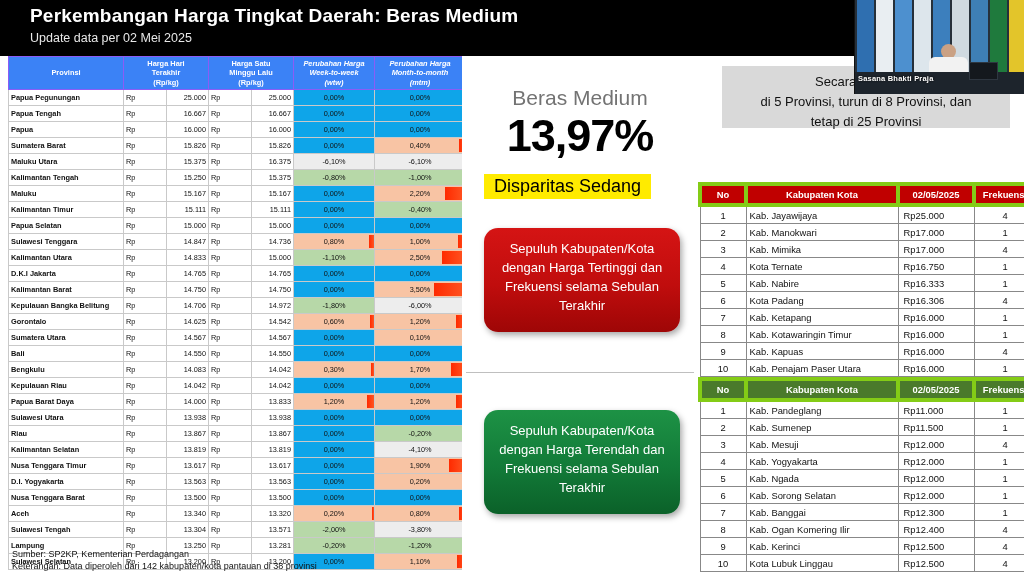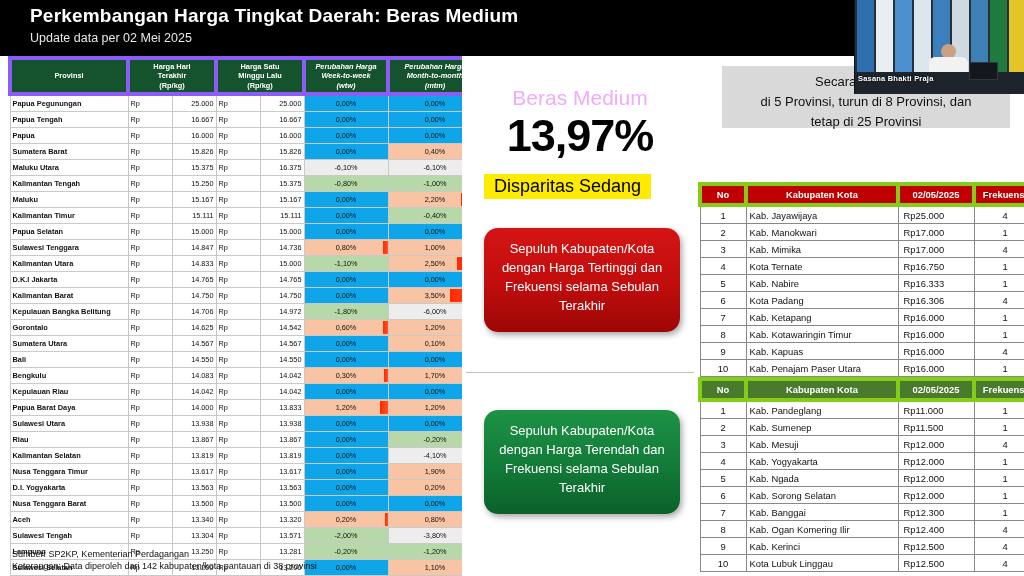--- a/index.html
+++ b/index.html
@@ -11,41 +11,41 @@
   }
   
   #header{position:absolute;left:0;top:0;width:1024px;height:56px;background:#000;}
   #title{position:absolute;left:30px;top:5px;color:#fff;font-size:19px;font-weight:bold;letter-spacing:.2px;}
   #subtitle{position:absolute;left:30px;top:31px;color:#e8e8e8;font-size:12.5px;}
 
   
   #prov-wrap{position:absolute;left:8px;top:56px;width:452px;}
   table.prov{border-collapse:collapse;width:452px;table-layout:fixed;background:#fff;
              font-size:7.3px;}
-  table.prov th{background:#14532d;color:#fff;border:4px solid #8b5cf6;
+  table.prov th{background:#3b82f6;color:#fff;border:1px solid #8b5cf6;
                 padding:2px 1px;line-height:1.25;font-size:7.4px;}
   table.prov th.ital{font-style:italic;}
   table.prov td{border:1px solid #c9c9c9;padding:0 2px;height:15px;
                 color:#111;white-space:nowrap;overflow:hidden;}
   td.nm{font-weight:bold;font-size:7.4px;padding-left:3px;}
   td.rp{width:16px;text-align:left;color:#222;}
   td.val{text-align:right;padding-right:7px;}
   td.pct{text-align:center;position:relative;}
   .pbar{position:absolute;top:1px;bottom:1px;background:linear-gradient(90deg,#ff2a00,#ff5522);}
   .pos{background:#f8c4a4;}
   .neg{background:#b7d8a8;}
   .zero{background:#0ea5e9;}
   .gry{background:#ededed;}
   #srcnote{position:absolute;left:12px;top:548px;color:#111;font-size:9px;line-height:1.35;}
   #leftpanel{position:absolute;left:0;top:56px;width:462px;height:520px;background:#fff;}
 
   
   #center{position:absolute;left:462px;top:56px;width:236px;height:520px;background:#fff;}
   #komo{position:absolute;left:462px;top:86px;width:236px;text-align:center;
-        font-size:21px;color:#f0abfc;}
+        font-size:21px;color:#737373;}
   #bignum{position:absolute;left:462px;top:110px;width:236px;text-align:center;
         font-size:45px;font-weight:bold;color:#000;letter-spacing:-1px;}
   #disp{position:absolute;left:484px;top:174px;background:#ffeb00;color:#000;
         font-size:18px;padding:2px 10px;}
   .cbox{position:absolute;width:196px;border-radius:14px;color:#fff;text-align:center;
         font-size:13px;line-height:1.45;padding:12px 6px;box-sizing:border-box;
         box-shadow:2px 3px 6px rgba(0,0,0,.35);}
   #box-red{left:484px;top:228px;height:104px;
        background:linear-gradient(180deg,#d51414 0%,#c00d0d 55%,#9e0606 100%);}
   #box-green{left:484px;top:410px;height:104px;

